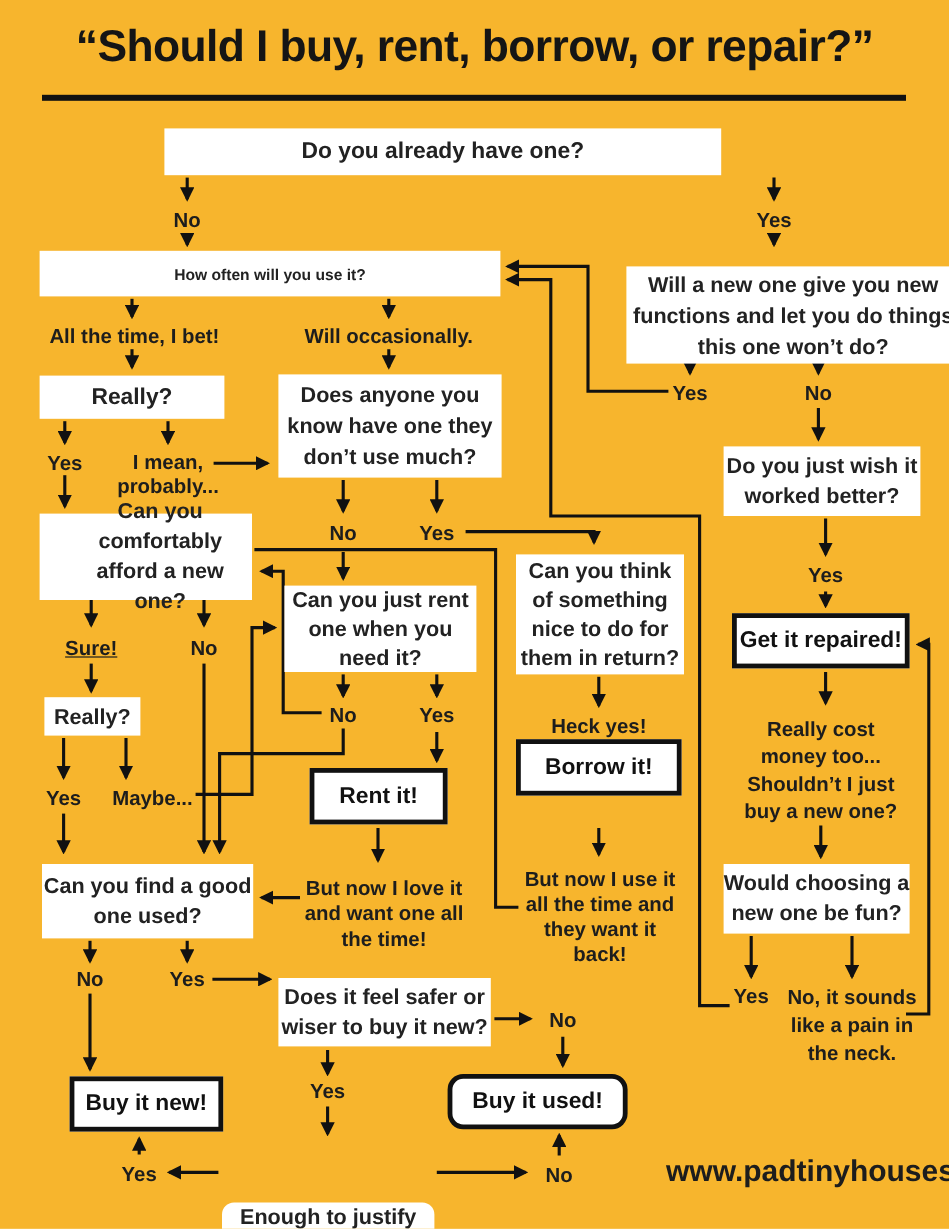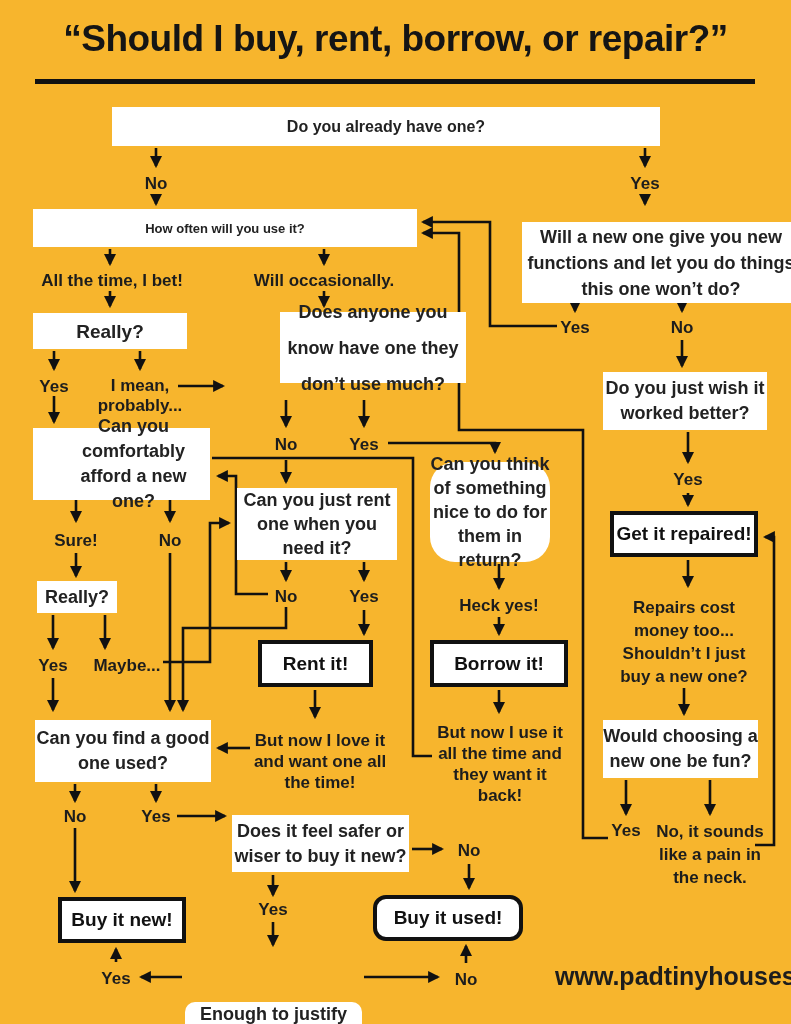--- a/index.html
+++ b/index.html
@@ -99,60 +99,60 @@
       <path d="M469 864 V888" marker-end="url(#ah)"></path>
       <path d="M273 875 V895" marker-end="url(#ah)"></path>
       <path d="M273 922 V945" marker-end="url(#ah)"></path>
       <path d="M182 977 H141" marker-end="url(#ah)"></path>
       <path d="M116 962 V949" marker-end="url(#ah)"></path>
       <path d="M364 977 H438" marker-end="url(#ah)"></path>
       <path d="M466 963 V946" marker-end="url(#ah)"></path>
     </g>
   </svg>
 
-  <div class="node qbox" style="left:112px;top:107px;width:548px;height:39px;font-size:16px;">Do you already have one?</div>
+  <div class="node qbox" style="left:137px;top:107px;width:464px;height:39px;font-size:19px;">Do you already have one?</div>
   <div class="node qbox" style="left:33px;top:209px;width:384px;height:38px;font-size:13px;">How often will you use it?</div>
   <div class="node qbox" style="left:33px;top:313px;width:154px;height:36px;font-size:19px;">Really?</div>
-  <div class="node qbox" style="left:232px;top:312px;width:186px;height:71px;line-height:36px;margin-left:48px;">Does anyone you know have one they don’t use much?</div>
+  <div class="node qbox" style="left:232px;top:312px;width:186px;height:86px;line-height:26px;">Does anyone you know have one they don’t use much?</div>
   <div class="node qbox" style="left:33px;top:428px;width:177px;height:72px;padding-left:24px;">Can you comfortably afford a new one?</div>
   <div class="node qbox" style="left:237px;top:488px;width:160px;height:72px;line-height:24px;">Can you just rent one when you need it?</div>
   <div class="node qbox" style="left:37px;top:581px;width:80px;height:32px;">Really?</div>
-  <div class="node qbox" style="left:430px;top:462px;width:120px;height:100px;line-height:24px;border-radius:25px;">Can you think of something nice to do for them in return?</div>
+  <div class="node qbox" style="left:430px;top:462px;width:140px;height:100px;line-height:24px;">Can you think of something nice to do for them in return?</div>
   <div class="node qbox" style="left:522px;top:222px;width:278px;height:81px;line-height:26px;">Will a new one give you new functions and let you do things this one won’t do?</div>
   <div class="node qbox" style="left:603px;top:372px;width:164px;height:58px;">Do you just wish it worked better?</div>
   <div class="node qbox" style="left:603px;top:720px;width:155px;height:58px;">Would choosing a new one be fun?</div>
   <div class="node qbox" style="left:35px;top:720px;width:176px;height:62px;">Can you find a good one used?</div>
   <div class="node qbox" style="left:232px;top:815px;width:177px;height:57px;">Does it feel safer or wiser to buy it new?</div>
   <div class="node qbox" style="left:185px;top:1002px;width:177px;height:50px;border-radius:10px;">Enough to justify the cost difference?</div>
 
   <div class="node rbox" style="left:258px;top:640px;width:115px;height:47px;">Rent it!</div>
-  <div class="node rbox" style="left:430px;top:640px;width:138px;height:47px;">Borrow it!</div>
+  <div class="node rbox" style="left:430px;top:616px;width:138px;height:47px;">Borrow it!</div>
   <div class="node rbox" style="left:610px;top:511px;width:148px;height:46px;">Get it repaired!</div>
   <div class="node rbox" style="left:58px;top:897px;width:128px;height:46px;">Buy it new!</div>
   <div class="node rbox" style="left:373px;top:895px;width:150px;height:46px;border-radius:13px;">Buy it used!</div>
 
   <div class="node lbl" style="left:131px;top:173px;width:50px;">No</div>
   <div class="node lbl" style="left:620px;top:173px;width:50px;">Yes</div>
   <div class="node lbl" style="left:32px;top:270px;width:160px;">All the time, I bet!</div>
   <div class="node lbl" style="left:246px;top:270px;width:156px;">Will occasionally.</div>
   <div class="node lbl" style="left:29px;top:376px;width:50px;">Yes</div>
   <div class="node lbl" style="left:96px;top:376px;width:88px;line-height:20px;">I mean, probably...</div>
   <div class="node lbl" style="left:261px;top:434px;width:50px;">No</div>
   <div class="node lbl" style="left:339px;top:434px;width:50px;">Yes</div>
-  <div class="node lbl" style="left:46px;top:530px;width:60px;">Sure!</div>
+  <div class="node lbl" style="left:46px;top:530px;width:60px;text-decoration:underline;">Sure!</div>
   <div class="node lbl" style="left:145px;top:530px;width:50px;">No</div>
   <div class="node lbl" style="left:28px;top:655px;width:50px;">Yes</div>
   <div class="node lbl" style="left:92px;top:655px;width:70px;">Maybe...</div>
   <div class="node lbl" style="left:261px;top:586px;width:50px;">No</div>
   <div class="node lbl" style="left:339px;top:586px;width:50px;">Yes</div>
   <div class="node lbl" style="left:444px;top:595px;width:110px;">Heck yes!</div>
   <div class="node lbl" style="left:550px;top:317px;width:50px;">Yes</div>
   <div class="node lbl" style="left:657px;top:317px;width:50px;">No</div>
   <div class="node lbl" style="left:663px;top:469px;width:50px;">Yes</div>
-  <div class="node lbl" style="left:617px;top:596px;width:134px;line-height:23px;">Repairs cost money too... Shouldn’t I just buy a new one?</div>
+  <div class="node lbl" style="left:617px;top:596px;width:134px;line-height:23px;">Really cost money too... Shouldn’t I just buy a new one?</div>
   <div class="node lbl" style="left:601px;top:820px;width:50px;">Yes</div>
   <div class="node lbl" style="left:655px;top:820px;width:110px;line-height:23px;">No, it sounds like a pain in the neck.</div>
   <div class="node lbl" style="left:252px;top:730px;width:136px;">But now I love it and want one all the time!</div>
   <div class="node lbl" style="left:433px;top:722px;width:134px;">But now I use it all the time and they want it back!</div>
   <div class="node lbl" style="left:50px;top:806px;width:50px;">No</div>
   <div class="node lbl" style="left:131px;top:806px;width:50px;">Yes</div>
   <div class="node lbl" style="left:444px;top:840px;width:50px;">No</div>
   <div class="node lbl" style="left:248px;top:899px;width:50px;">Yes</div>
   <div class="node lbl" style="left:91px;top:968px;width:50px;">Yes</div>
   <div class="node lbl" style="left:441px;top:969px;width:50px;">No</div>

